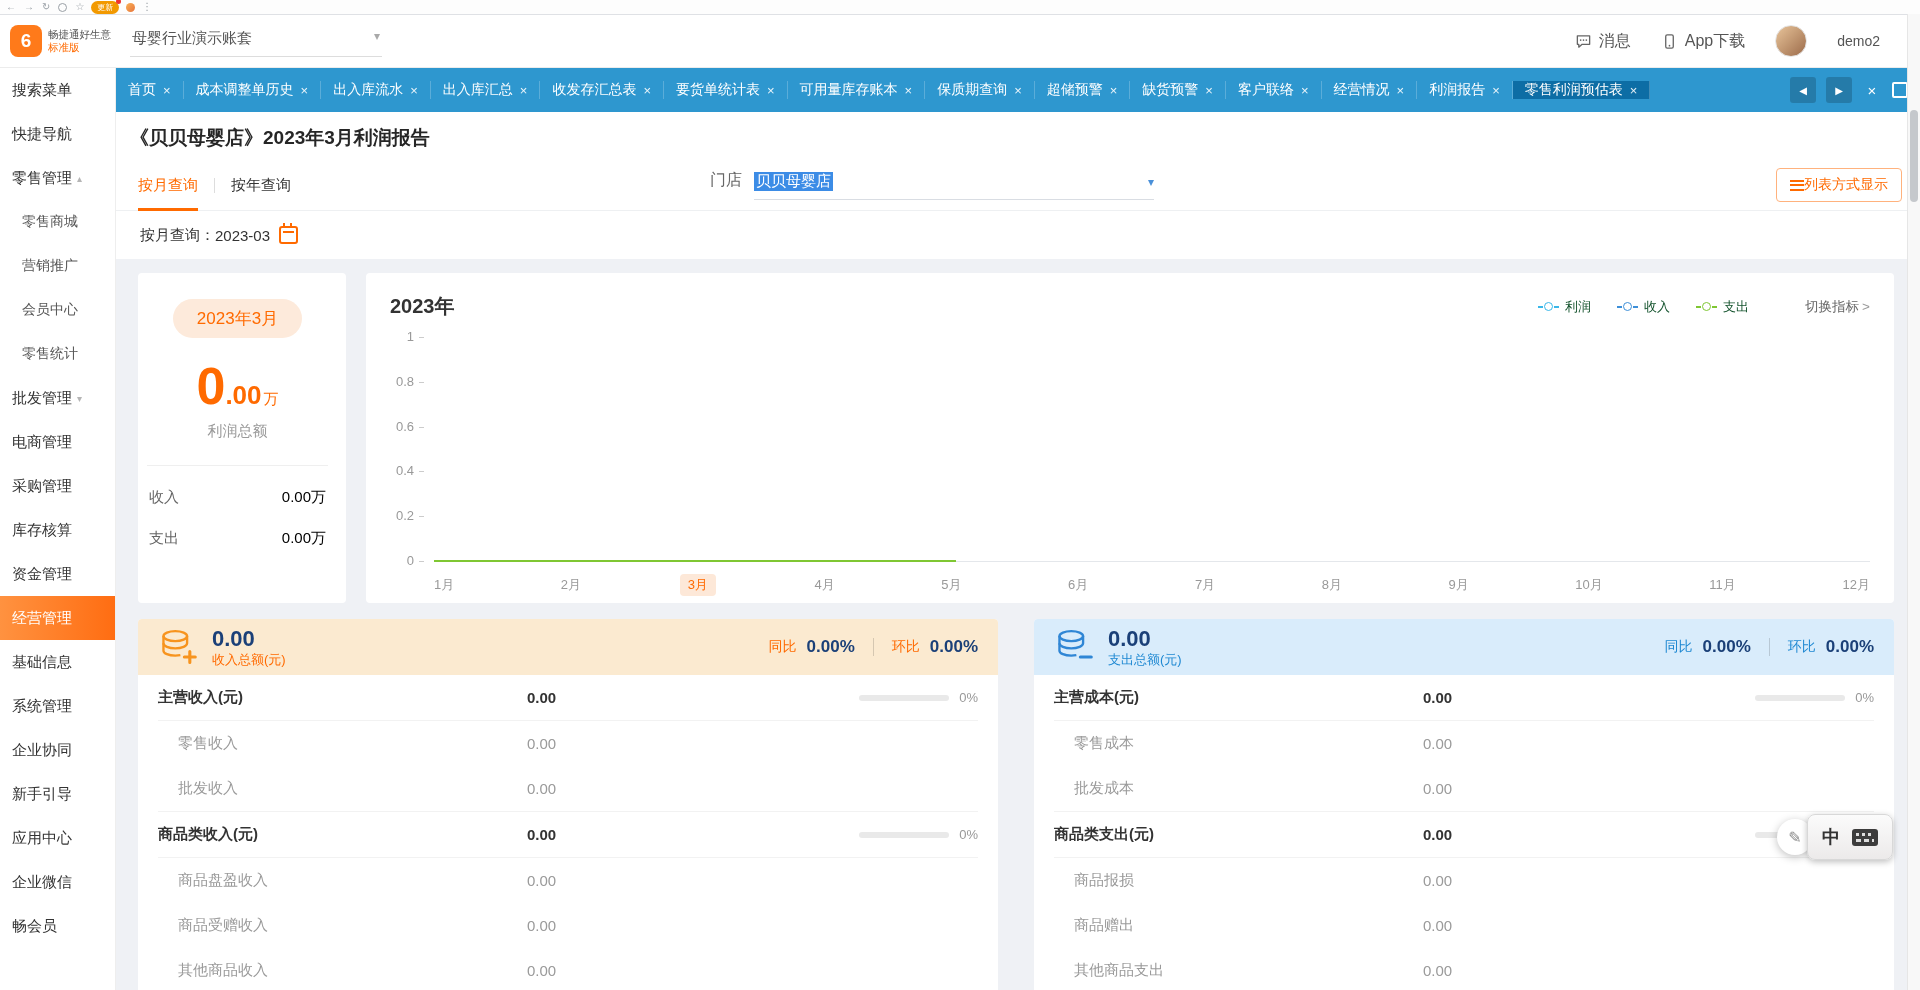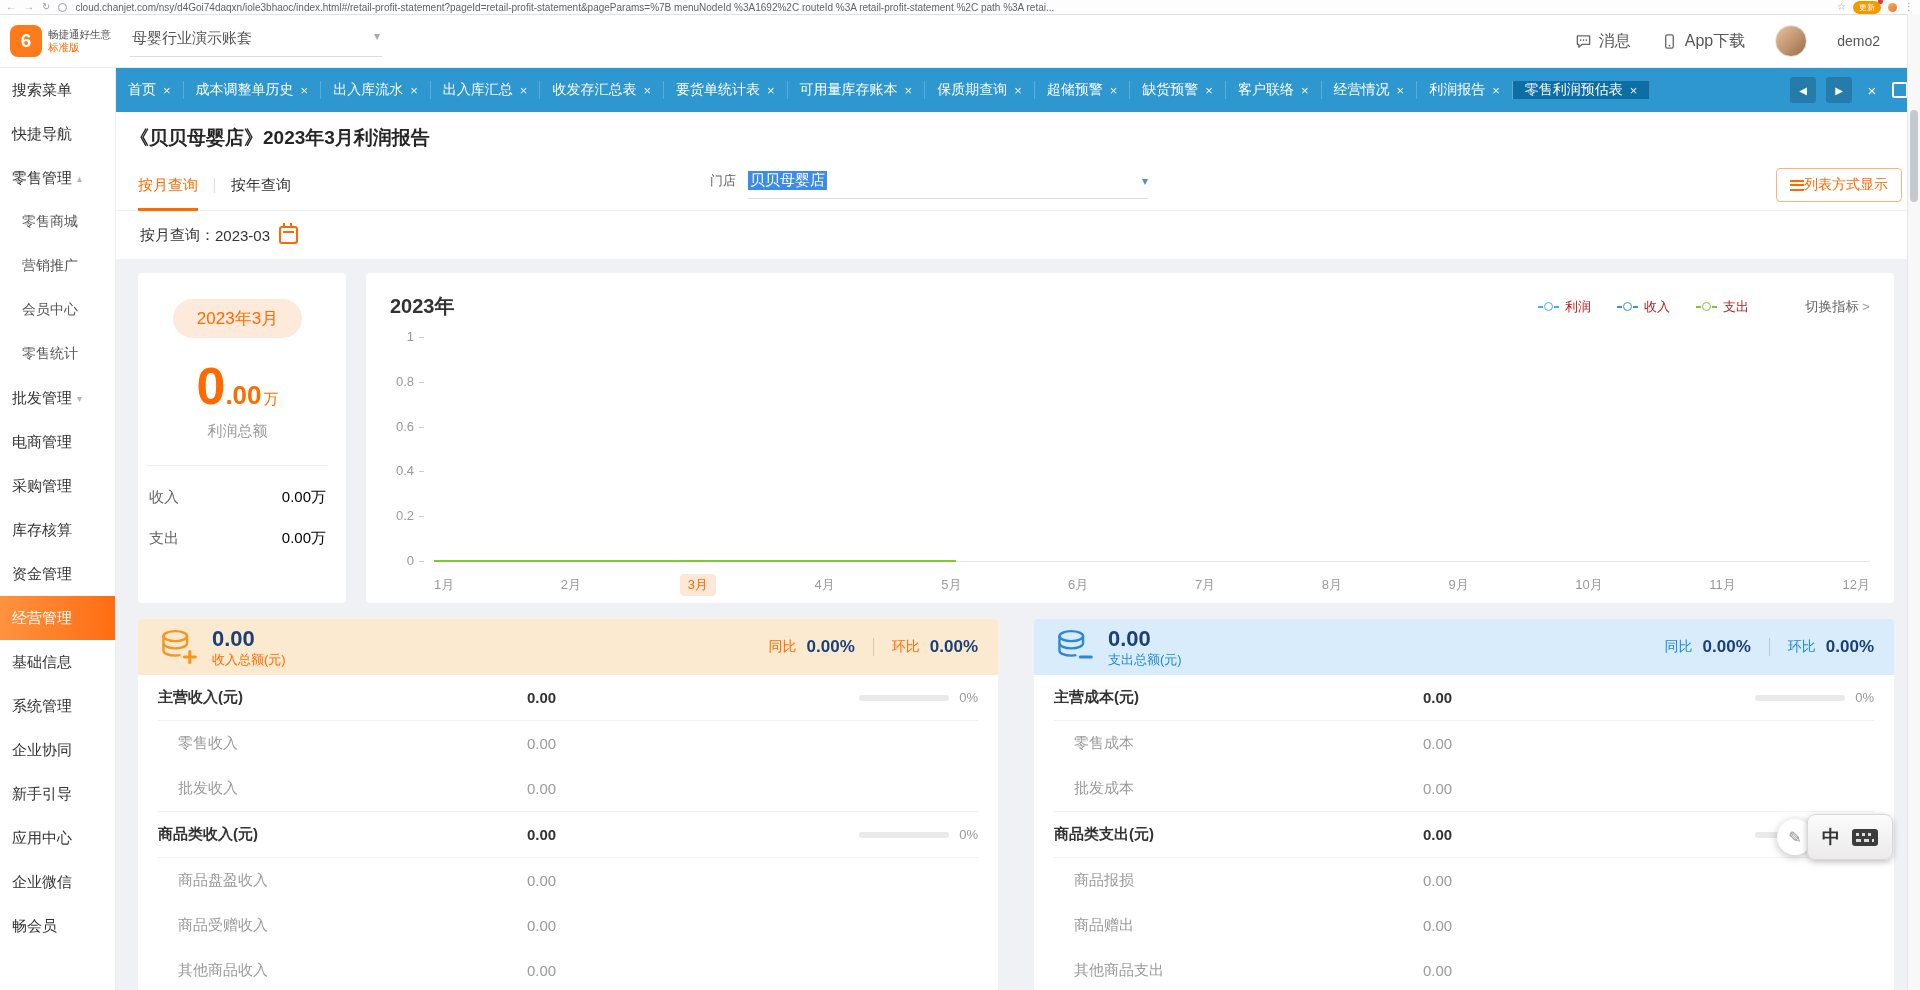--- a/index.html
+++ b/index.html
@@ -53,21 +53,21 @@
   
   .main{flex:1;background:#eff1f5;overflow:hidden;display:flex;flex-direction:column;min-height:0;}
   .page-head{background:#fff;}
   .page-title{font-size:19px;font-weight:bold;color:#262626;padding:13px 0 9px 14px;}
   .filter-row{height:50px;display:flex;align-items:center;padding:0 18px 0 22px;border-bottom:1px solid #eef0f2;position:relative;}
   .qtab{position:relative;height:100%;display:flex;align-items:center;font-size:15px;color:#333;cursor:pointer;}
   .qtab.active{color:var(--primary,#ff6a00);}
   .qtab.active::after{content:"";position:absolute;left:0;right:0;bottom:-1px;height:3px;background:var(--primary,#ff6a00);}
   .vdiv{width:1px;height:15px;background:#ddd;margin:0 16px;}
   .store-group{position:absolute;left:594px;display:flex;align-items:flex-end;gap:12px;}
-  .store-label{font-size:13px;color:#666;padding-bottom:9px;}
+  .store-label{font-size:16px;color:#666;padding-bottom:9px;}
   .store-select{width:400px;border-bottom:1px solid #d9dde3;display:flex;align-items:center;justify-content:space-between;padding-bottom:8px;cursor:pointer;}
   .store-value{background:#3c8ce6;color:#fff;padding:0 2px;font-size:15px;}
   .store-caret{color:#4a90d9;font-size:12px;}
   .display-toggle{margin-left:auto;display:flex;align-items:center;gap:0;border:1px solid #ffb27d;color:var(--primary,#ff6a00);background:#fff;border-radius:4px;height:34px;padding:0 13px;font-size:14px;cursor:pointer;font-family:inherit;}
   .list-icon{width:14px;height:11px;background:linear-gradient(var(--primary,#ff6a00) 0 2px,transparent 2px 4.5px,var(--primary,#ff6a00) 4.5px 6.5px,transparent 6.5px 9px,var(--primary,#ff6a00) 9px 11px);}
   .month-row{height:48px;display:flex;align-items:center;padding-left:24px;font-size:15px;color:#333;}
   .cal{width:15px;height:14px;border:2px solid var(--primary,#ff6a00);border-radius:3px;position:relative;display:inline-block;margin-left:9px;}
   .cal::before{content:"";position:absolute;top:-5px;left:2px;width:2px;height:4px;background:var(--primary,#ff6a00);box-shadow:7px 0 0 var(--primary,#ff6a00);}
   .cal::after{content:"";position:absolute;left:2px;top:3px;right:2px;height:2px;background:var(--primary,#ff6a00);}
 
@@ -89,21 +89,21 @@
 
   
   .chart-card{flex:1;background:#fff;border-radius:4px;padding:20px 24px 14px 24px;box-sizing:border-box;min-width:0;}
   .chart-head{display:flex;align-items:center;}
   .chart-title{font-size:20px;font-weight:bold;color:#333;}
   .chart-legend{margin-left:auto;display:flex;align-items:center;gap:26px;}
   .lg-item{display:flex;align-items:center;gap:6px;cursor:pointer;}
   .lg-marker{display:inline-flex;align-items:center;}
   .lg-marker i{width:5px;height:2px;display:inline-block;}
   .lg-marker b{width:7px;height:7px;border:1.5px solid;border-radius:50%;background:#fff;margin:0 1px;display:inline-block;}
-  .lg-label{font-size:13px;color:#b91c1c;}
+  .lg-label{font-size:13px;color:#14532d;}
   .chart-switch{margin-left:56px;font-size:13.5px;color:#666;cursor:pointer;}
   .chart-switch .arr{color:#999;margin-left:3px;}
   .chart-body{position:relative;margin-top:16px;}
   .plot{position:relative;height:225px;margin-left:44px;border-bottom:1px solid #e4e7eb;}
   .y-axis{position:absolute;left:0;top:-7px;height:239px;width:34px;display:flex;flex-direction:column;justify-content:space-between;align-items:flex-end;font-size:13px;color:#999;}
   .ylab::after{content:"";display:inline-block;width:5px;height:1px;background:#ccc;margin-left:5px;vertical-align:middle;}
   .series-line{position:absolute;height:2px;bottom:-1px;}
   .x-axis{margin-left:44px;display:flex;justify-content:space-between;padding-top:12px;font-size:13px;color:#999;}
   .xlab{padding:2px 0;}
   .xlab.hl{background:#fde8d8;color:var(--primary,#ff6a00);border-radius:4px;padding:2px 8px;margin:0 -8px;}
@@ -152,21 +152,20 @@
 </head>
 <body>
 
 <div class="screen">
 
   <div class="browser-bar">
     <span class="b-ico">←</span>
     <span class="b-ico">→</span>
     <span class="b-ico">↻</span>
     <span class="site-icon"></span>
-    <span class="b-url">cloud.chanjet.com/nsy/d4Goi74daqxn/iole3bhaoc/index.html#/retail-profit-statement?pageId=retail-profit-statement&amp;pageParams=%7B menuNodeId %3A1692%2C routeId %3A retail-profit-statement %2C path %3A retai...</span>
     <div class="b-right">
       <span class="b-ico">☆</span>
       <span class="update-pill">更新</span>
       <span class="b-avatar"></span>
       <span class="b-ico">⋮</span>
     </div>
   </div>
 
   <div class="app-header">
     <div class="logo-wrap">

